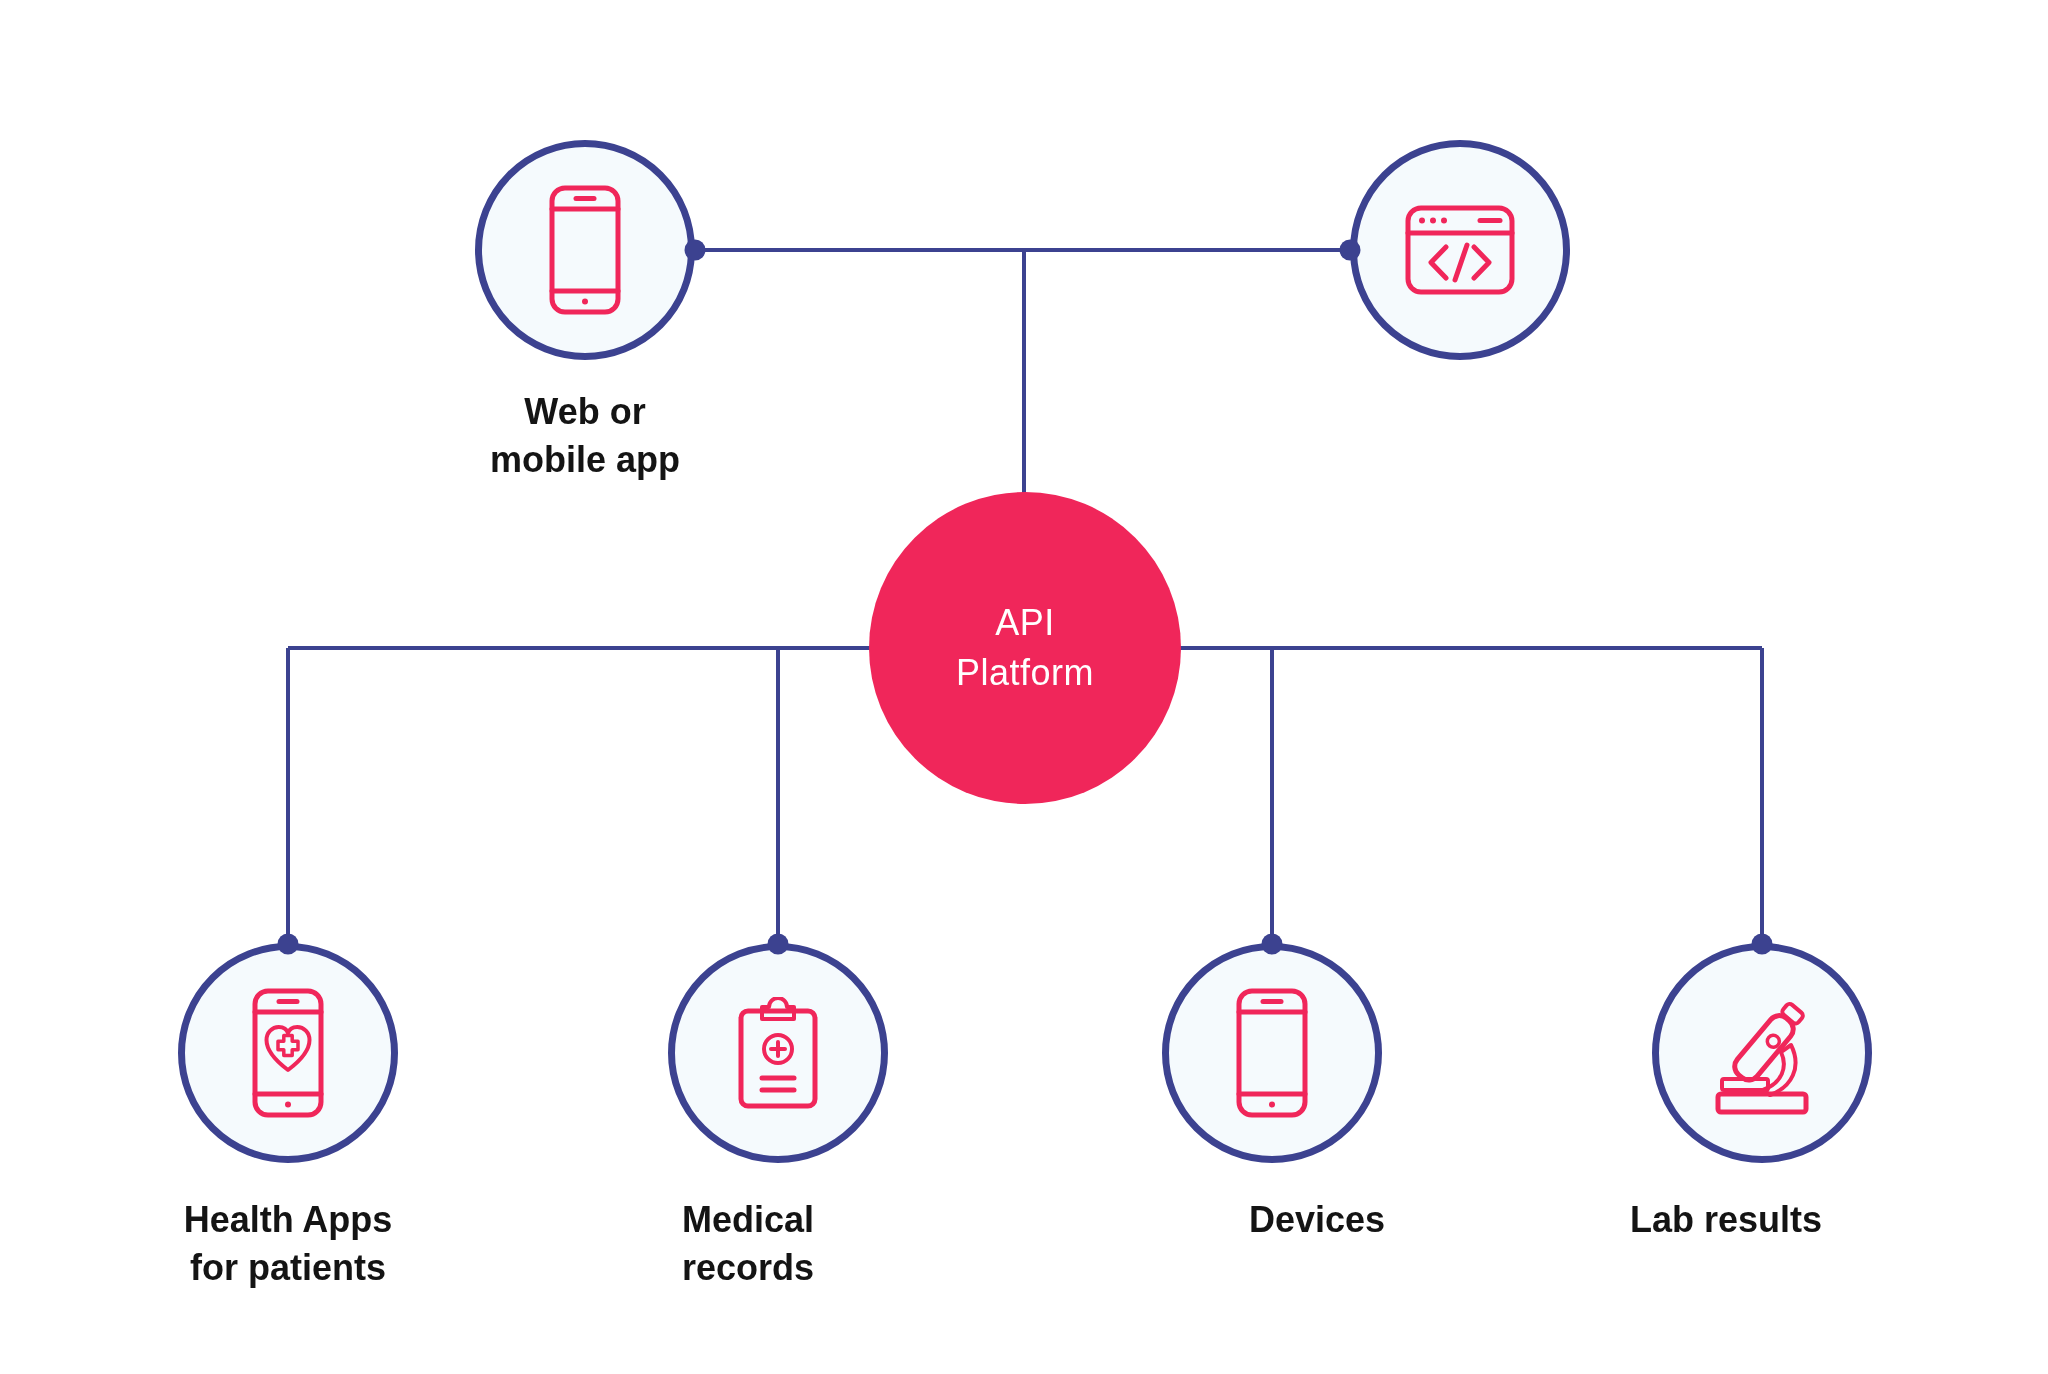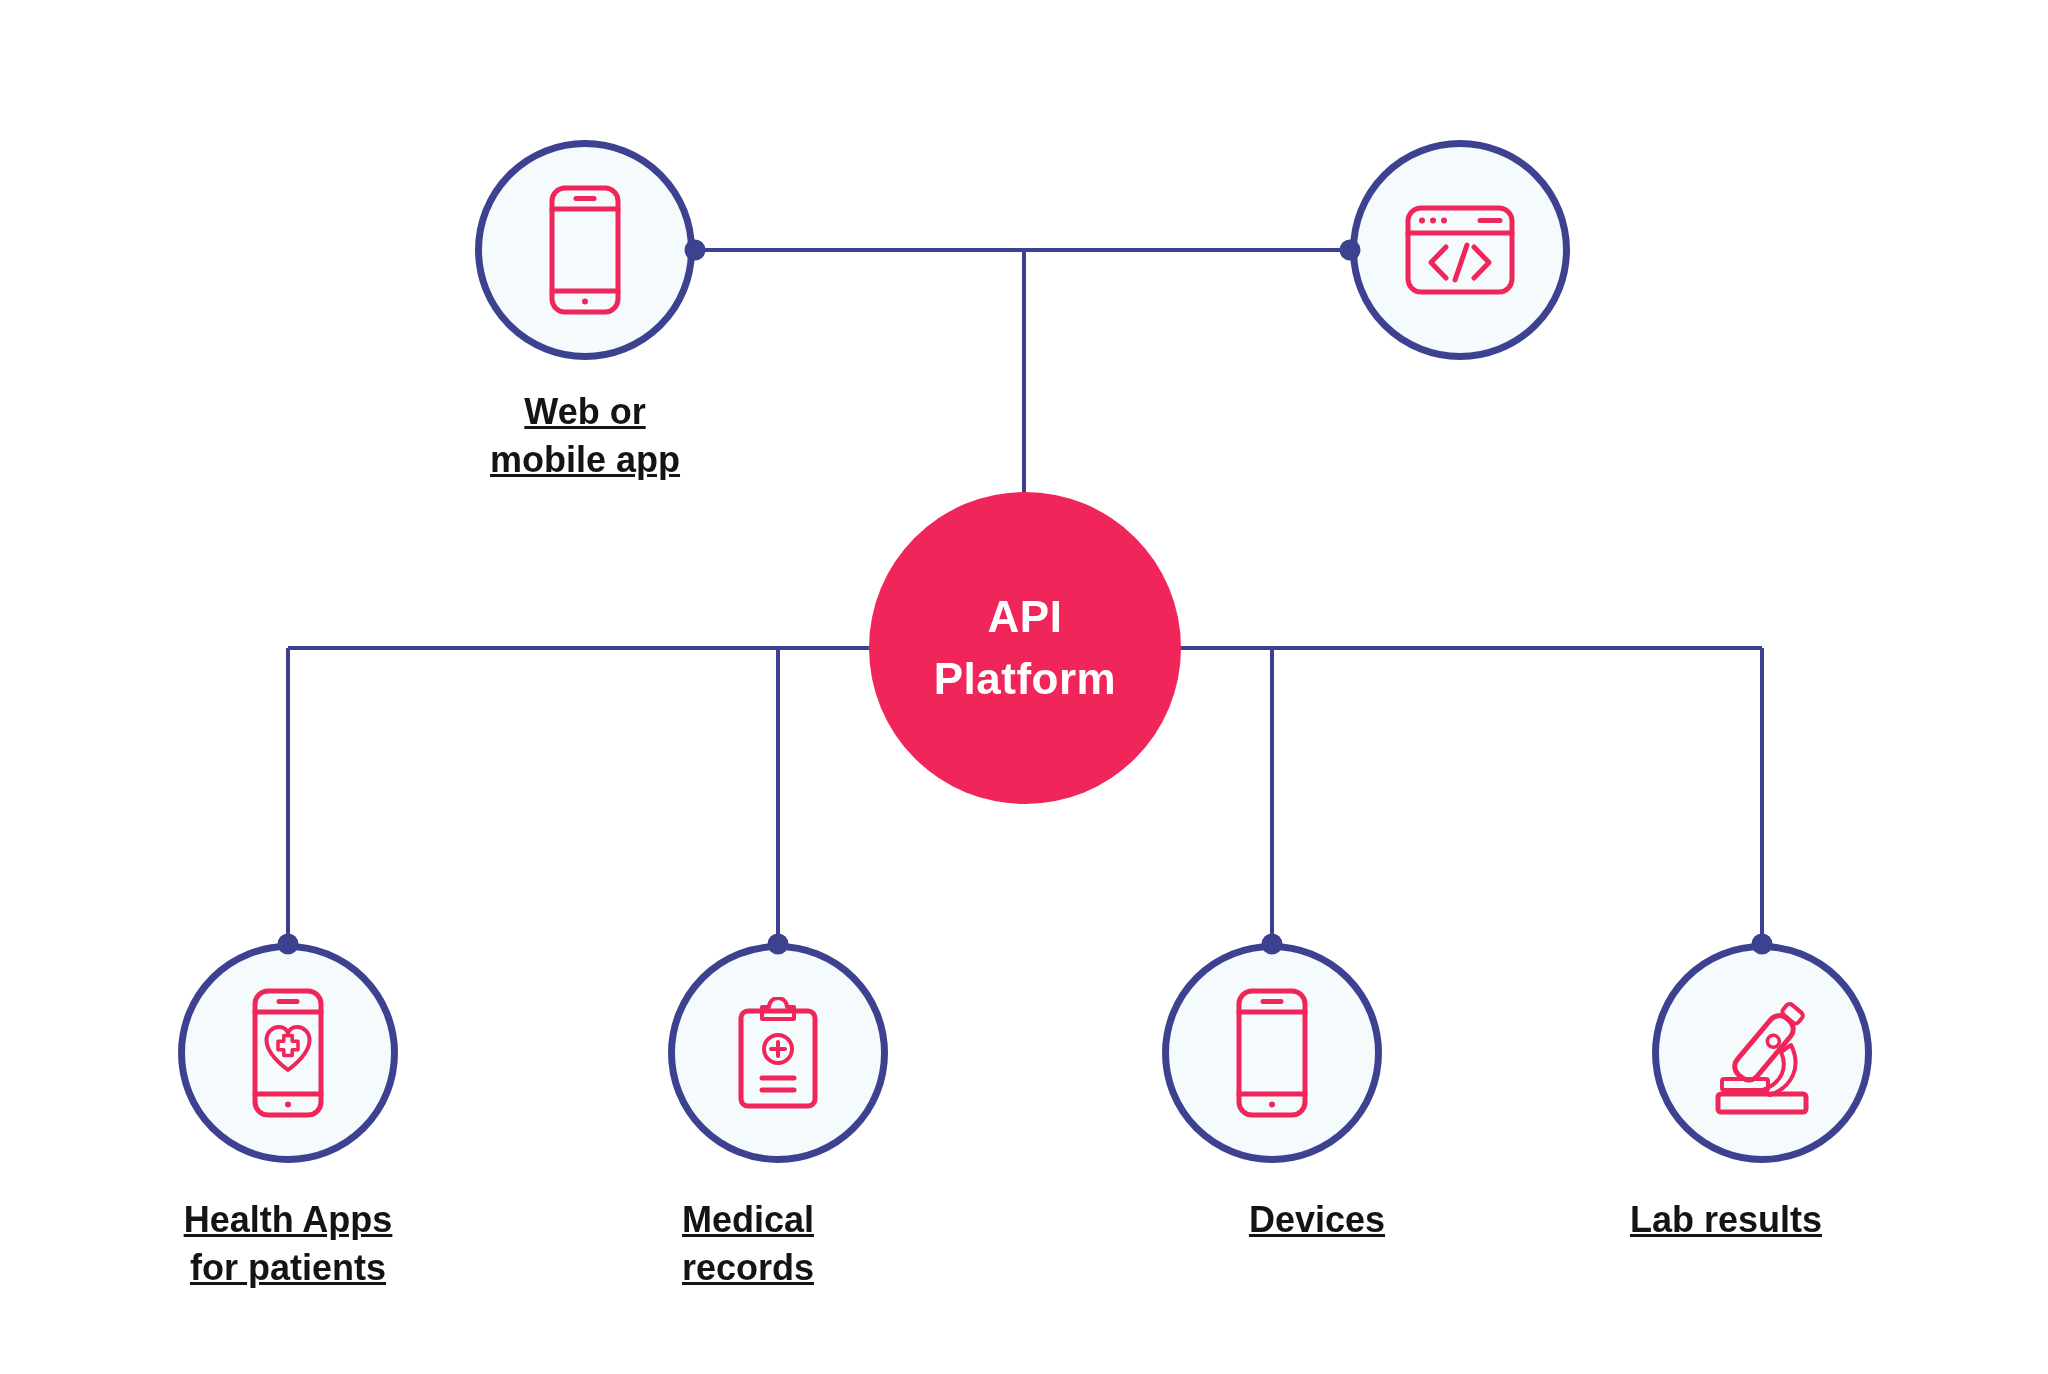--- a/index.html
+++ b/index.html
@@ -31,29 +31,29 @@
   .node-medical  { left:668px;  top:943px; }
   .node-devices  { left:1162px; top:943px; }
   .node-lab      { left:1652px; top:943px; }
 
   .hub {
     position:absolute; left:869px; top:492px;
     width:312px; height:312px; border-radius:50%;
     background: var(--accent, #F0265A);
     color:#ffffff;
     display:flex; align-items:center; justify-content:center;
-    text-align:center; font-weight:700; font-size:44px; line-height:1.4;
+    text-align:center; font-weight:400; font-size:36px; line-height:1.4;
     letter-spacing:0.5px; white-space:pre-line; z-index:2;
   }
 
   .label {
     position:absolute; width:440px; text-align:center;
     font-weight:700; font-size:36px; line-height:1.32;
     color: var(--text, #141414);
-    white-space:pre-line; z-index:2;text-decoration:underline;
+    white-space:pre-line; z-index:2;
   }
   .label-web     { left:365px;  top:388px; }
   .label-backend { left:1240px; top:388px; }
   .label-health  { left:68px;   top:1196px; }
   .label-medical { left:528px;  top:1196px;text-align:center; }
   .label-devices { left:1097px; top:1196px; }
   .label-lab     { left:1506px; top:1196px; }
 
   .icon .s {
     stroke: var(--accent, #F0265A); fill:none;

